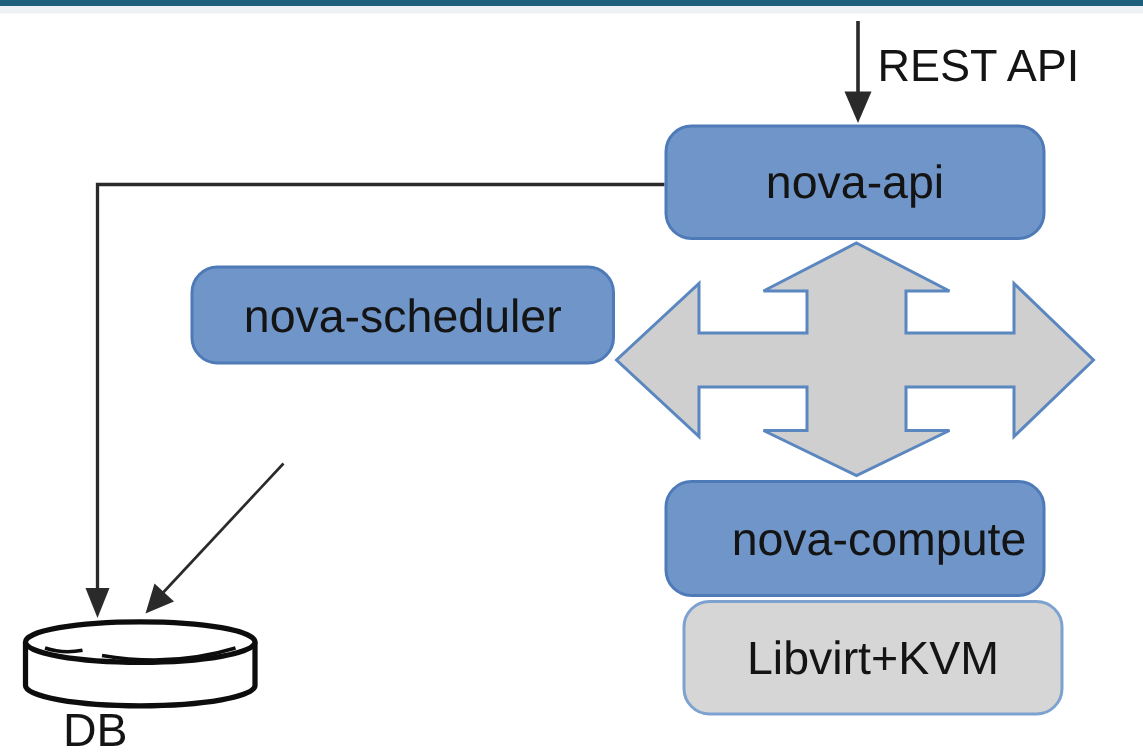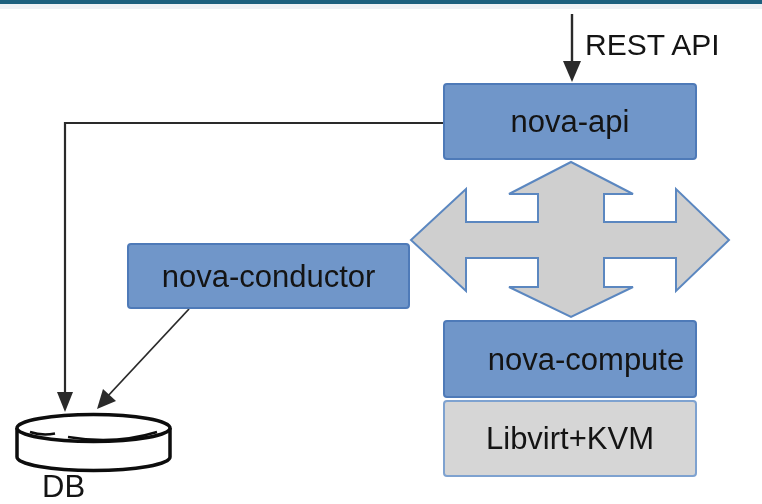--- a/index.html
+++ b/index.html
@@ -28,38 +28,39 @@
     position: absolute; left: 0; top: 0; width: 762px; height: 4px;
     background: var(--top-bar, #1c607e);
   }
   .top-strip {
     position: absolute; left: 0; top: 4px; width: 762px; height: 5px;
     background: var(--top-strip, #eef1f5);
   }
   svg.layer { position: absolute; left: 0; top: 0; }
   .node {
     position: absolute;
-    border-radius: 4px;
+    border-radius: 18px;
     display: flex;
     align-items: center;
     justify-content: center;
     font-size: 31px;
     line-height: 1;
     color: var(--text, #141414);
     white-space: nowrap;
     box-sizing: border-box;
     text-align: right;
   }
   .node.service {
     background: var(--service-fill, #7096c9);
     border: 2px solid var(--service-border, #4e7ab8);
   }
   .node.hypervisor {
     background: var(--hypervisor-fill, #d6d6d6);
     border: 2px solid var(--hypervisor-border, #7ea2d0);
+    margin-left: 12px;
   }
   .free-label {
     position: absolute;
     font-size: 30px;
     line-height: 1;
     color: var(--text, #141414);
     white-space: nowrap;
   }
   .amqp-label {
     position: absolute;
@@ -96,24 +97,24 @@
       <ellipse cx="93.5" cy="428" rx="76.5" ry="13.5" style="fill: #ffffff; stroke: #0d0d0d; stroke-width: 3.5;"></ellipse>
       <path d="M 30 432 Q 42 436 55 433.5" style="fill: none; stroke: #0d0d0d; stroke-width: 2.4;"></path>
       <path d="M 68 437 Q 115 445 157 432" style="fill: none; stroke: #0d0d0d; stroke-width: 2.4;"></path>
     </g>
   </svg>
 
   <div class="node service" style="left:443px; top:83px; width:254px; height:77px;">
     <span>nova-api</span>
   </div>
 
+  <div class="node service" style="left:127px; top:177px; width:283px; height:66px;">
+    <span>nova-scheduler</span>
+  </div>
 
-  <div class="node service" style="left:127px; top:243px; width:283px; height:66px;">
-    <span>nova-conductor</span>
-  </div>
 
   <div class="node service" style="left:443px; top:320px; width:254px; height:78px;padding-left:32px;">
     <span>nova-compute</span>
   </div>
 
   <div class="node hypervisor" style="left:443px; top:400px; width:254px; height:77px;">
     <span>Libvirt+KVM</span>
   </div>
 
   <div class="free-label" style="left:585px; top:30px;text-align:center;">REST API</div>

